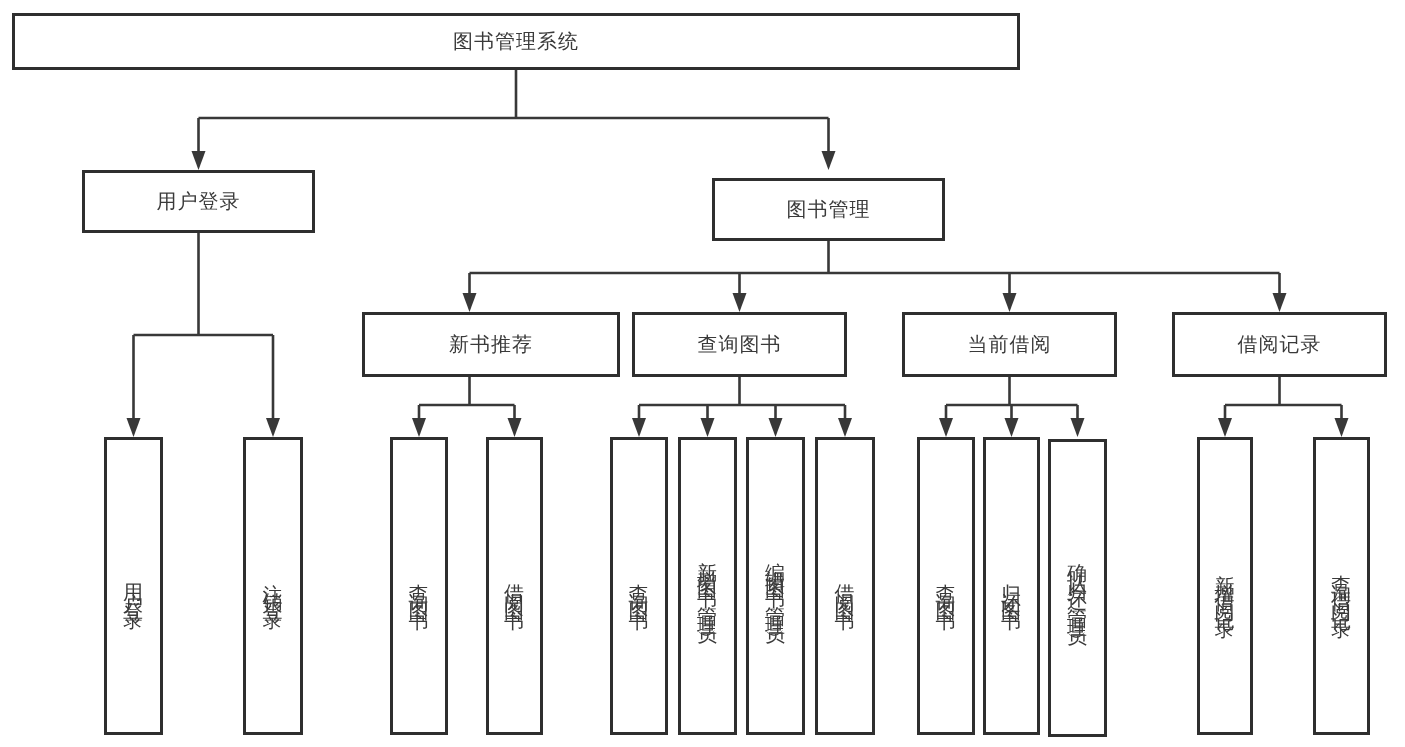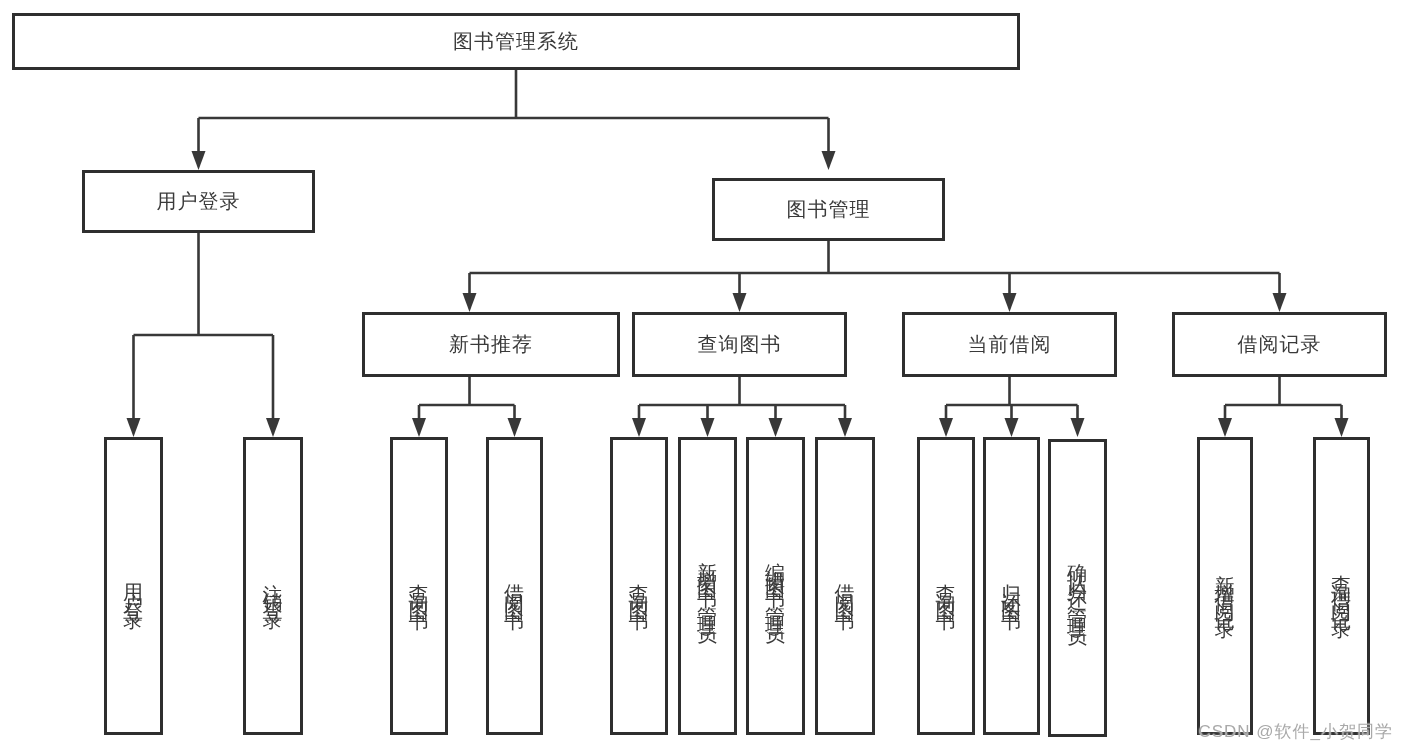--- a/index.html
+++ b/index.html
@@ -162,15 +162,14 @@
     <span class="lbl">确认归还（管理员）</span>
   </div>
 
   <div class="node v" style="left:1197px; top:437px; width:56px; height:298px;">
     <span class="lbl">新增借阅记录</span>
   </div>
   <div class="node v" style="left:1313px; top:437px; width:57px; height:298px;">
     <span class="lbl">查询借阅记录</span>
   </div>
 
-  <div class="watermark">CSDN @软件_小贺同学</div>
 
 </div>
 
 </body></html>

